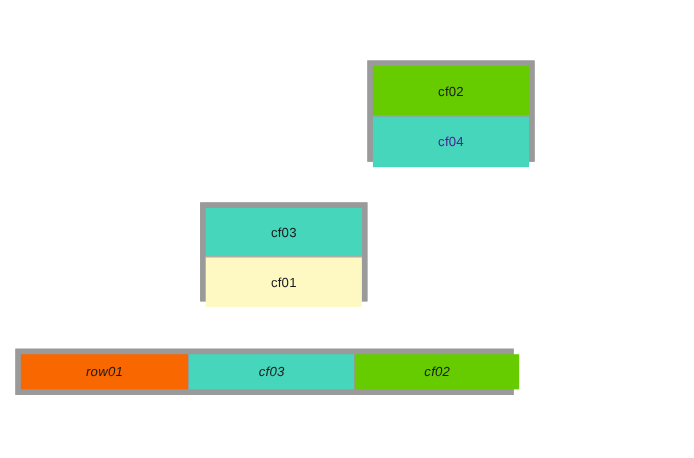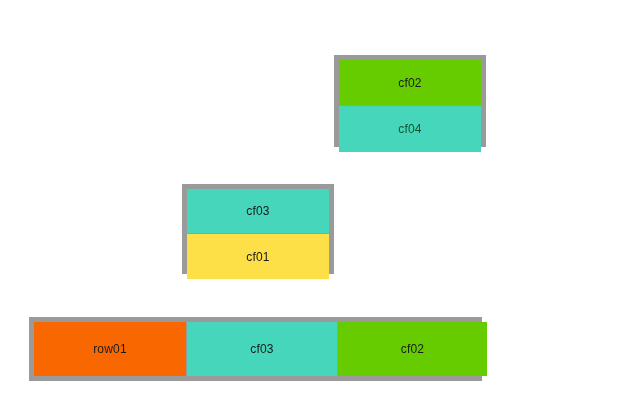--- a/index.html
+++ b/index.html
@@ -63,33 +63,33 @@
   }
 </style>
 </head>
 <body>
 
 <div id="canvas" style="width: 631px; height: 416px; background: rgb(255, 255, 255);">
     <div class="cell-group vertical" style="left: 334px; top: 55px; width: 152px; height: 92px; border-color: rgb(154, 154, 154);">
       <div class="cell" style="background: rgb(102, 204, 0); color: rgb(26, 26, 26); font-size: 12px; height: 45px; width: 100%; flex: 0 0 45px;">
         <span class="cell-label">cf02</span>
       </div>
-      <div class="cell" style="background: rgb(69, 214, 187); color: #14532d; font-size: 12px; height: 47px; width: 100%; flex: 0 0 47px;">
+      <div class="cell" style="background: rgb(69, 214, 187); color: #4c1d95; font-size: 12px; height: 47px; width: 100%; flex: 0 0 47px;">
         <span class="cell-label">cf04</span>
       </div>
     </div>
     <div class="cell-group vertical" style="left: 182px; top: 184px; width: 152px; height: 90px; border-color: rgb(154, 154, 154);">
       <div class="cell" style="background: rgb(69, 214, 187); color: rgb(26, 26, 26); font-size: 12px; height: 44px; width: 100%; flex: 0 0 44px;">
         <span class="cell-label">cf03</span>
       </div>
-      <div class="cell" style="background: #fde047; color: rgb(26, 26, 26); font-size: 12px; height: 46px; width: 100%; flex: 0 0 46px;">
+      <div class="cell" style="background: #fef9c3; color: rgb(26, 26, 26); font-size: 12px; height: 46px; width: 100%; flex: 0 0 46px;">
         <span class="cell-label">cf01</span>
       </div>
     </div>
-    <div class="cell-group horizontal" style="left: 29px; top: 317px; width: 453px; height: 64px; border-color: rgb(154, 154, 154);">
+    <div class="cell-group horizontal" style="left: 14px; top: 317px; width: 453px; height: 42px; border-color: rgb(154, 154, 154); font-style: italic;">
       <div class="cell" style="background: rgb(249, 104, 0); color: rgb(26, 26, 26); font-size: 12px; width: 152px; height: 100%; flex: 0 0 152px;">
         <span class="cell-label">row01</span>
       </div>
       <div class="cell" style="background: rgb(69, 214, 187); color: rgb(26, 26, 26); font-size: 12px; width: 151px; height: 100%; flex: 0 0 151px;">
         <span class="cell-label">cf03</span>
       </div>
       <div class="cell" style="background: rgb(102, 204, 0); color: rgb(26, 26, 26); font-size: 12px; width: 150px; height: 100%; flex: 0 0 150px;">
         <span class="cell-label">cf02</span>
       </div>
     </div>

